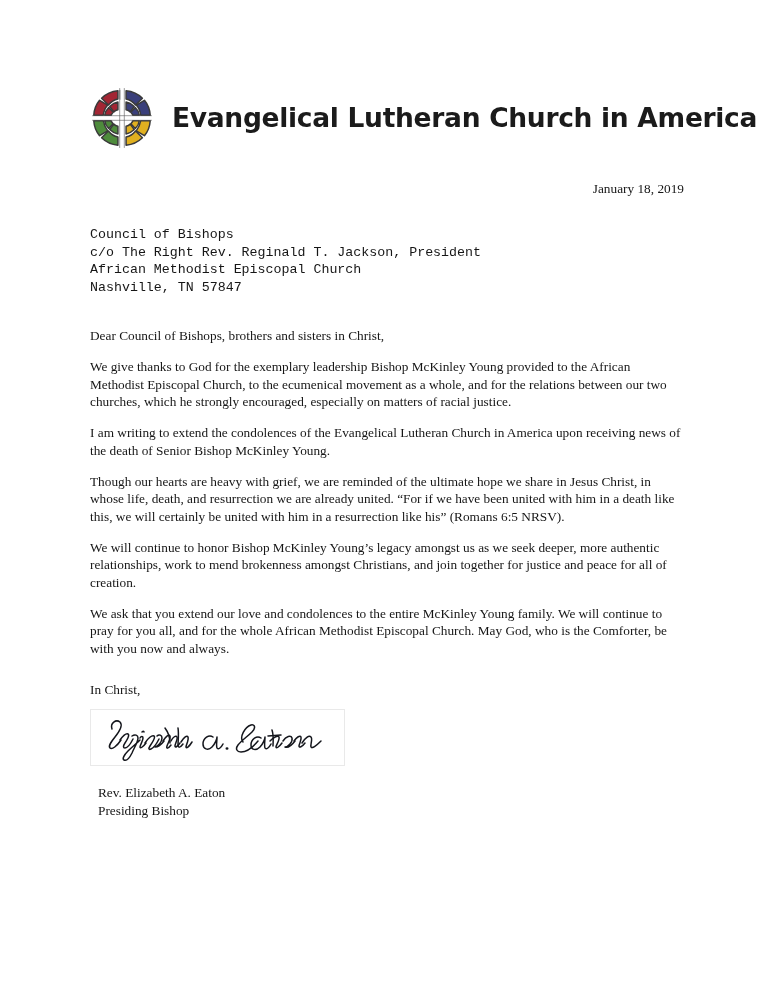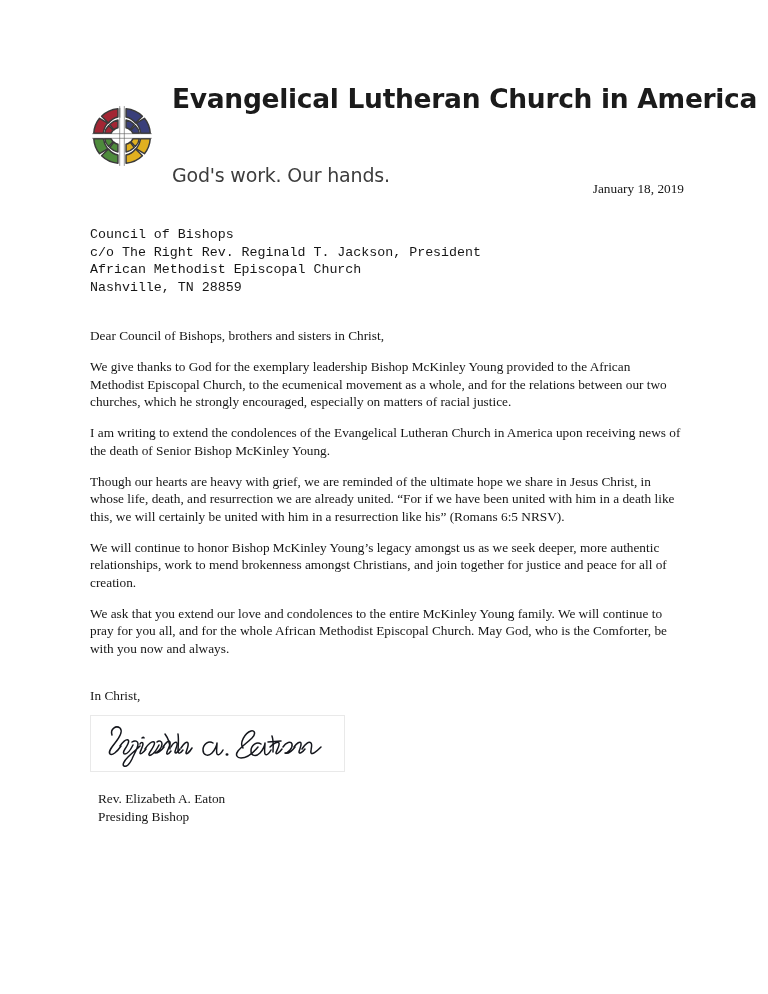--- a/index.html
+++ b/index.html
@@ -99,21 +99,21 @@
   .salutation {
     margin-top: 31px;
   }
 
   .para {
     margin-top: 14px;
     line-height: 1.305;
   }
 
   .closing {
-    margin-top: 30px;
+    margin-top: 24px;
   }
 
   
   .signature-box {
     margin-top: 11px;
     width: 255px;
     height: 57px;
     border: 1px solid #e9e9e9;
     box-sizing: border-box;
     position: relative;
@@ -183,33 +183,32 @@
       <g stroke="#5a5a5a" stroke-width="0.9" fill="none">
         <line x1="46.6" y1="6" x2="46.6" y2="94"></line>
         <line x1="53.4" y1="6" x2="53.4" y2="94"></line>
         <line x1="6" y1="46.6" x2="94" y2="46.6"></line>
         <line x1="6" y1="53.4" x2="94" y2="53.4"></line>
       </g>
     </svg>
 
     <div class="letterhead-text">
       <div class="org-name">Evangelical Lutheran Church in America</div>
-      <div class="org-tagline">God's work. Our hands.</div>
     </div>
   </div>
 
   <div class="letter">
 
     <div class="date-line">January 18, 2019</div>
 
     <div class="address-block">
       <span class="addr-line">Council of Bishops</span>
       <span class="addr-line">c/o The Right Rev. Reginald T. Jackson, President</span>
       <span class="addr-line">African Methodist Episcopal Church</span>
-      <span class="addr-line">Nashville, TN 28859</span>
+      <span class="addr-line">Nashville, TN 57847</span>
     </div>
 
     <div class="salutation">Dear Council of Bishops, brothers and sisters in Christ,</div>
 
     <p class="para">We give thanks to God for the exemplary leadership Bishop McKinley Young provided to the African Methodist Episcopal Church, to the ecumenical movement as a whole, and for the relations between our two churches, which he strongly encouraged, especially on matters of racial justice.</p>
     <p class="para">I am writing to extend the condolences of the Evangelical Lutheran Church in America upon receiving news of the death of Senior Bishop McKinley Young.</p>
     <p class="para">Though our hearts are heavy with grief, we are reminded of the ultimate hope we share in Jesus Christ, in whose life, death, and resurrection we are already united. “For if we have been united with him in a death like this, we will certainly be united with him in a resurrection like his” (Romans 6:5 NRSV).</p>
     <p class="para">We will continue to honor Bishop McKinley Young’s legacy amongst us as we seek deeper, more authentic relationships, work to mend brokenness amongst Christians, and join together for justice and peace for all of creation.</p>
     <p class="para">We ask that you extend our love and condolences to the entire McKinley Young family. We will continue to pray for you all, and for the whole African Methodist Episcopal Church. May God, who is the Comforter, be with you now and always.</p>
 

